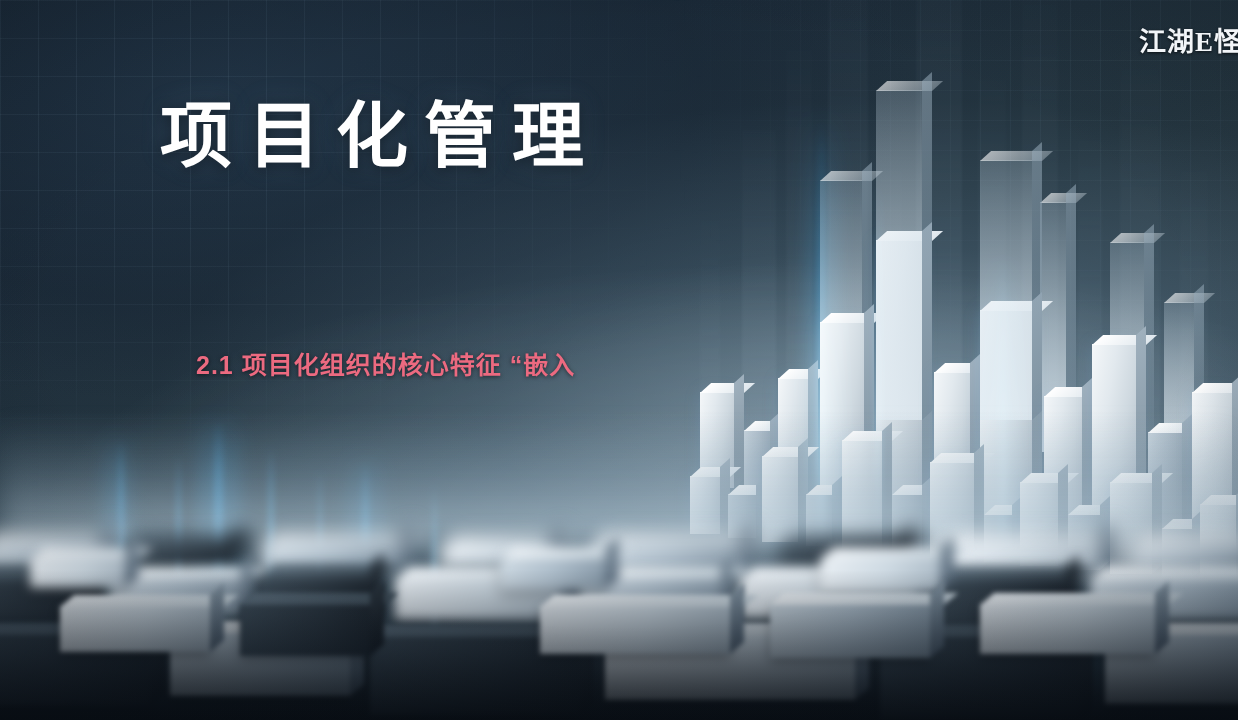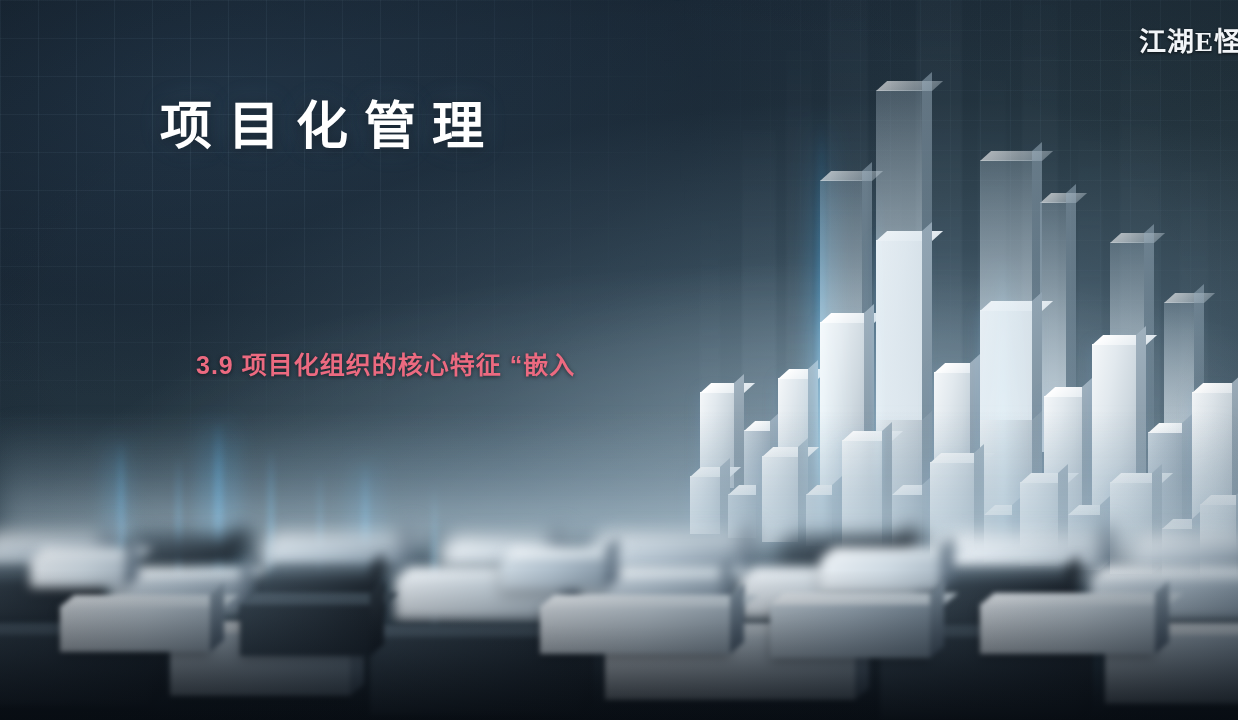--- a/index.html
+++ b/index.html
@@ -175,21 +175,21 @@
     pointer-events:none;
   }
 
   
   .text-layer { position:absolute; inset:0; }
 
   .main-title {
     position:absolute;
     left: 160px;
     top: 98px;
-    font-size: 52px;
+    font-size: 72px;
     font-weight: 700;
     letter-spacing: 16px;
     color: #ffffff;
     line-height: 1.08;
     text-shadow: 0 2px 14px rgba(0,0,0,0.45), 0 0 28px rgba(140,190,230,0.18);
     white-space: nowrap;
   }
 
   .subtitle {
     position:absolute;
@@ -354,18 +354,18 @@
     <div class="blk l" style="left:1040px; width:175px; height:50px; bottom:86px;"></div>
   </div>
 
   <div class="ground-fade"></div>
   <div class="vignette"></div>
 
   <div class="text-layer">
     <div class="main-title">项目化管理</div>
 
 
-    <div class="section-line">3.9  项目化组织的核心特征 “嵌入</div>
+    <div class="section-line">2.1  项目化组织的核心特征 “嵌入</div>
 
     <div class="watermark">江湖E怪</div>
   </div>
 
 </div>
 
 </body></html>

